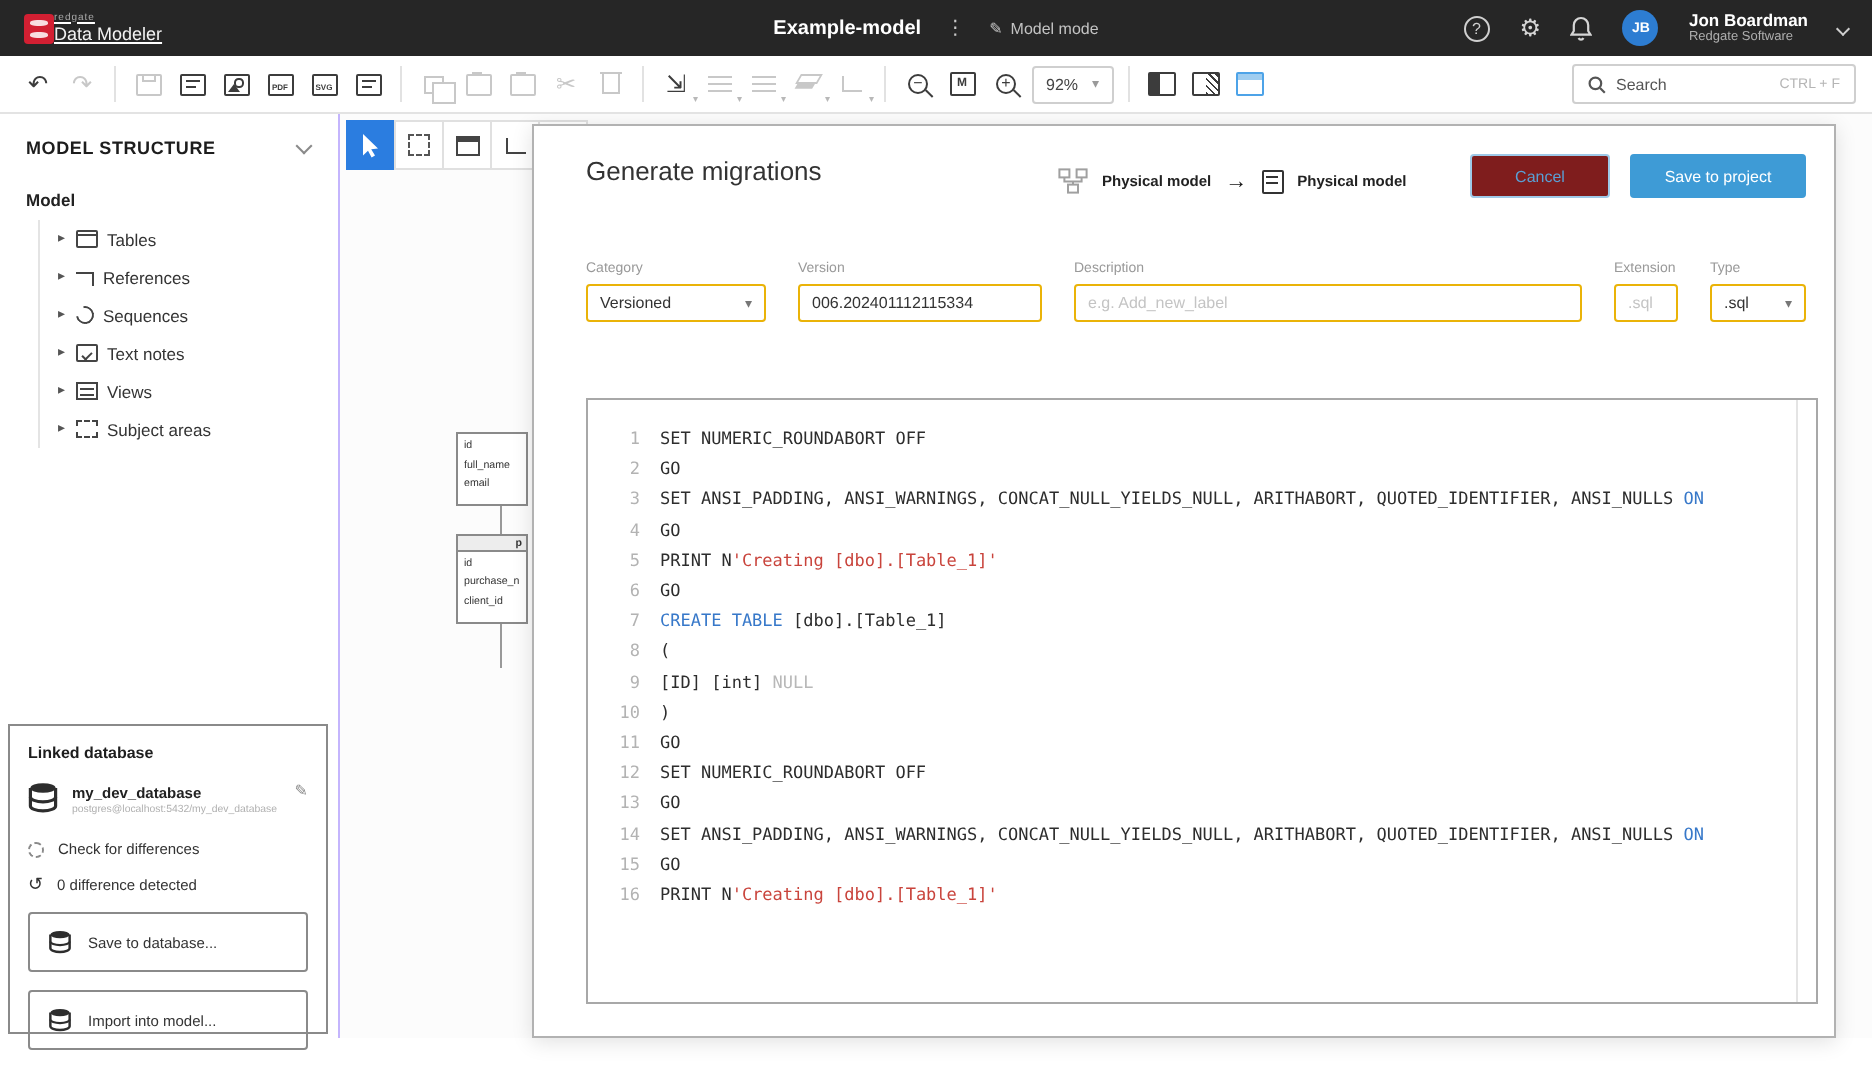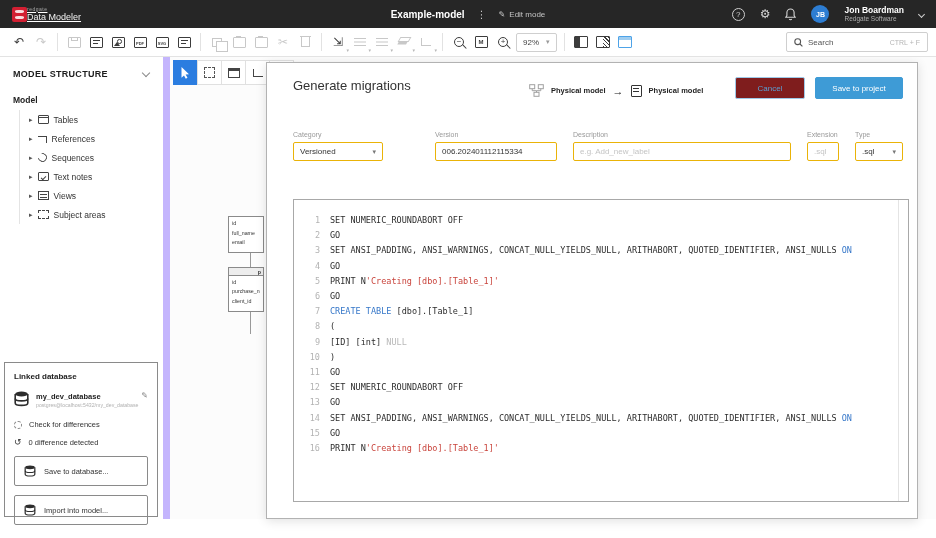--- a/index.html
+++ b/index.html
@@ -84,21 +84,21 @@
     background:repeating-linear-gradient(45deg,#3c3c3c 0 1px,#fff 1px 2.5px); }
   .pt-float { border-color:#4da3e8; }
   .pt-float::before { content:""; position:absolute; left:0; right:0; top:0; height:3px; background:#9fcdf0; }
   .searchbox { margin-left:auto; width:142px; height:20px; border:1px solid #cfcfcf; border-radius:2px;
     display:flex; align-items:center; gap:5px; padding:0 7px; }
   .search-label { font-size:8px; color:#555; }
   .search-short { font-size:7px; color:#b5b5b5; margin-left:auto; }
 
   
   .sidebar { position:absolute; left:0; top:57px; width:170px; bottom:19px; background:#fff;
-    border-right:7px solid #c4b5fd; z-index:5; }
+    border-right:1px solid #c4b5fd; z-index:5; }
   .ms-header { display:flex; align-items:center; justify-content:space-between;
     padding:12px 14px 14px 13px; }
   .ms-title { font-size:9px; font-weight:bold; color:#1d1d1d; letter-spacing:.3px; }
   .chev-g { width:6px; height:6px; border-right:1.3px solid #8a8a8a; border-bottom:1.3px solid #8a8a8a;
     transform:rotate(45deg); margin-top:-3px; }
   .tree-root { font-size:8.5px; font-weight:bold; color:#222; padding:2px 0 5px 13px; }
   .tree-items { margin-left:19px; border-left:1px solid #e4e4e4; }
   .tree-item { display:flex; align-items:center; gap:5px; padding:4.5px 0 4.5px 9px;
     font-size:8.5px; color:#333; cursor:default; }
   .caret { font-size:7px; color:#555; line-height:1; }
@@ -169,21 +169,21 @@
   .btn-save { width:88px; background:#3e9bd6; color:#fff; border:1px solid #3e9bd6; }
 
   .form-row { position:absolute; left:26px; right:14px; top:68px; display:flex; gap:16px; }
   .field { display:flex; flex-direction:column; gap:4px; }
   .field label { font-size:7px; color:#999; }
   .ctrl { height:19px; border:1px solid #eab308; border-radius:2px; font-size:8px; color:#333;
     padding:0 6px; display:flex; align-items:center; background:#fff; }
   .ctrl.dd-ctrl { justify-content:space-between; }
   .ctrl .dd { color:#777; font-size:7px; }
   .f-category { width:90px; }
-  .f-version { width:122px;margin-left:36px; }
+  .f-version { width:122px; }
   .f-desc { flex:1; }
   .f-ext { width:32px; }
   .f-type { width:48px; }
   input.ctrl { outline:none; font-family:"Liberation Sans", sans-serif; }
   input.ctrl::placeholder { color:#c4c4c4; }
   .gray-val { color:#c4c4c4; }
 
   .codebox { position:absolute; left:26px; right:8px; top:136px; bottom:16px;
     border:1px solid #a8a8a8; padding-top:13px; overflow:hidden; }
   .scroll-lane { position:absolute; right:0; top:0; bottom:0; width:10px; border-left:1px solid #e4e4e4; }
@@ -204,21 +204,21 @@
     <div class="brand-text">
       <span class="brand-small">redgate</span>
       <span class="brand-name">Data Modeler</span>
     </div>
   </div>
   <div class="topbar-center">
     <span class="model-name">Example-model</span>
     <span class="kebab">⋮</span>
     <span class="editmode">
       <span class="pencil">✎</span>
-      <span>Edit mode</span>
+      <span>Model mode</span>
     </span>
   </div>
   <div class="topbar-right">
     <span class="help-circle">?</span>
     <span class="tb-ic">⚙</span>
     <span class="bell">
       <svg width="11" height="13" viewBox="0 0 11 13">
           <path d="M5.5 1a3.6 3.6 0 0 0-3.6 3.6v2.9L.8 9.3h9.4L9.1 7.5V4.6A3.6 3.6 0 0 0 5.5 1z" fill="none" stroke="#d5d5d5" stroke-width="1.1"></path>
           <path d="M4.3 11a1.3 1.3 0 0 0 2.4 0" fill="none" stroke="#d5d5d5" stroke-width="1.1"></path>
         </svg>

